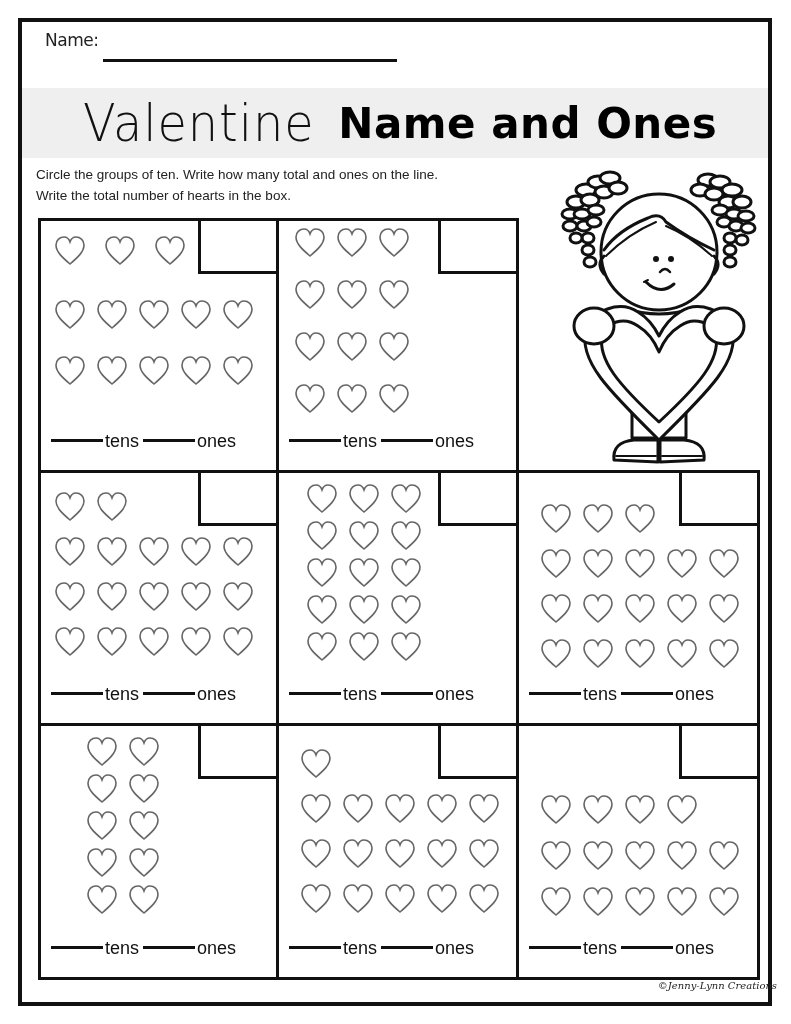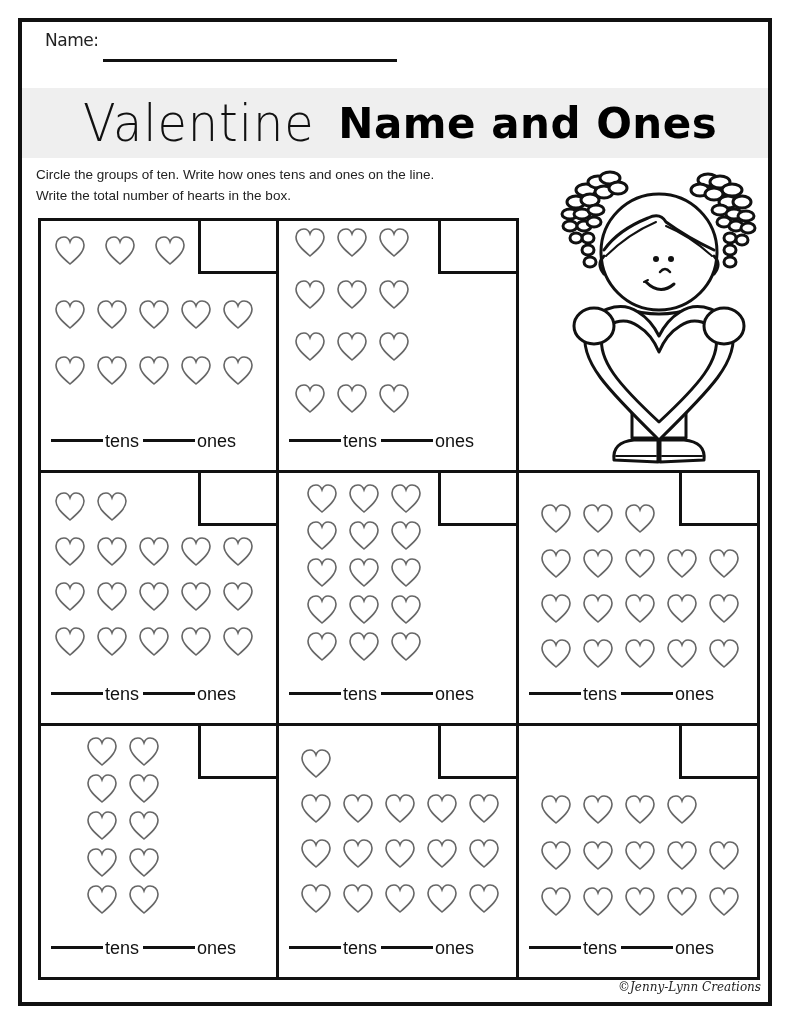--- a/index.html
+++ b/index.html
@@ -14,39 +14,39 @@
   .instructions { position: absolute; left: 36px; top: 164px; font-family: "Liberation Sans", sans-serif; font-size: 13.5px; line-height: 21px; color: #222; }
   .cell { position: absolute; border: 3px solid #111; box-sizing: border-box; background: #fff; }
   .answer-box { position: absolute; right: -3px; top: -3px; width: 81px; height: 56px; border: 3px solid #111; box-sizing: border-box; background: #fff; }
   .hearts { position: absolute; left: 0; top: 0; width: 100%; height: 100%; }
   .heart { position: absolute; width: 34px; height: 32px; }
   .heart svg { width: 100%; height: 100%; display: block; }
   .answer-line { position: absolute; bottom: 18px; left: 10px; display: flex; align-items: center; font-family: "Liberation Sans", sans-serif; font-size: 18px; color: #111; }
   .blank { display: inline-block; width: 52px; height: 3px; background: #111; margin-bottom: 2px; }
   .word { margin: 0 4px 0 2px; }
   .girl { position: absolute; left: 548px; top: 160px; width: 222px; height: 312px; }
-  .footer { position: absolute; right: 30px; top: 980px; font-family: "DejaVu Serif", serif; font-style: italic; font-size: 12px; color: #222; }
+  .footer { position: absolute; right: 14px; top: 980px; font-family: "DejaVu Serif", serif; font-style: italic; font-size: 10px; color: #222; }
 </style>
 </head>
 <body>
 
 <div class="frame"></div>
 
 <div class="name-row">
   <span class="name-label">Name:</span>
   <div class="name-line"></div>
 </div>
 
 <div class="title-band">
   <span class="title-script">Valentine</span>
   <span class="title-bold">Name and Ones</span>
 </div>
 
 <div class="instructions">
-  <div>Circle the groups of ten. Write how ones tens and ones on the line.</div>
+  <div>Circle the groups of ten. Write how many total and ones on the line.</div>
   <div>Write the total number of hearts in the box.</div>
 </div>
 
 <div class="girl">
   <svg viewBox="0 0 222 312" width="222" height="312" fill="#fff" stroke="#111" stroke-width="3" stroke-linejoin="round" stroke-linecap="round">
 
     <g>
       <ellipse cx="38" cy="30" rx="10" ry="6"></ellipse>
         <ellipse cx="50" cy="22" rx="10" ry="6"></ellipse>
         <ellipse cx="62" cy="18" rx="10" ry="6"></ellipse>

